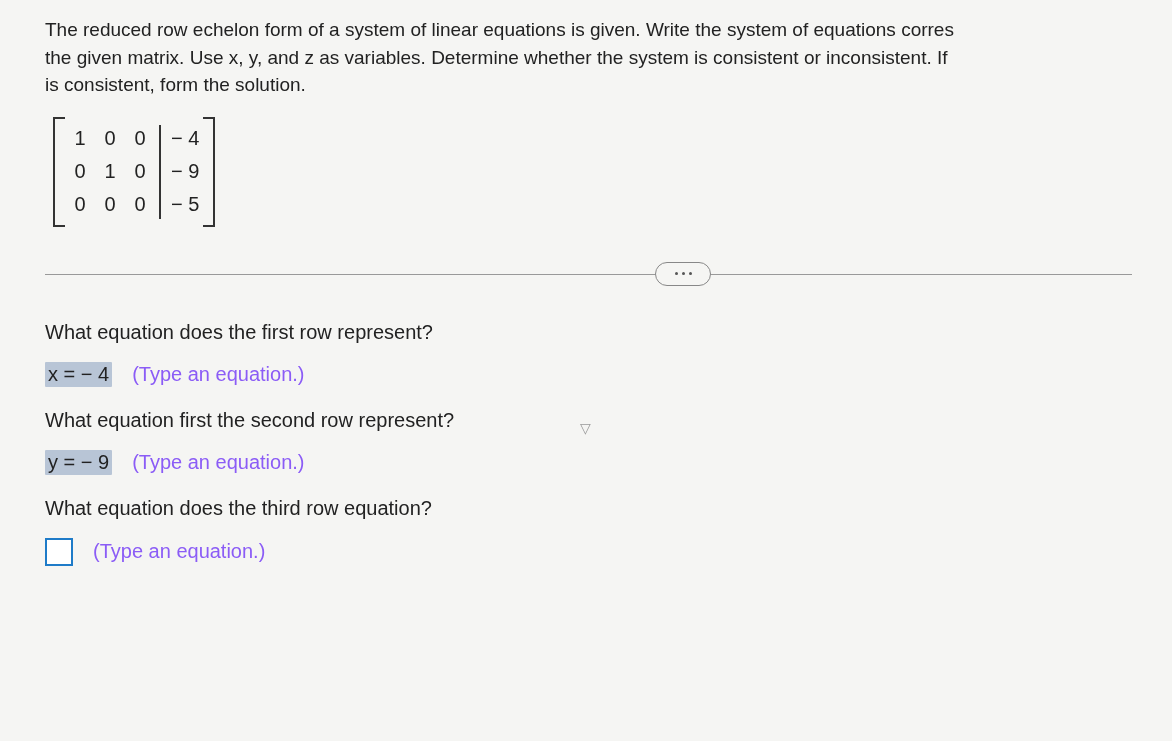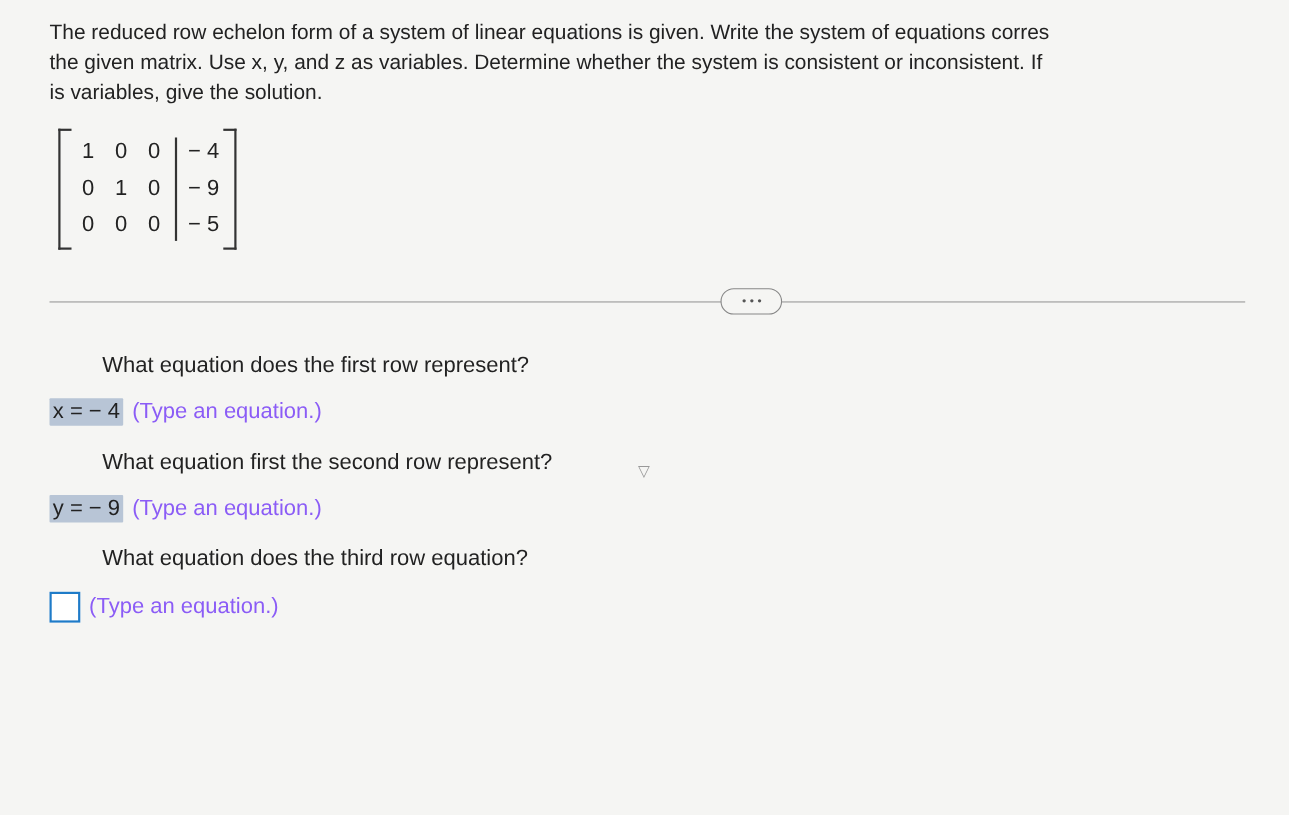--- a/index.html
+++ b/index.html
@@ -116,28 +116,27 @@
       border-radius: 50%;
       margin: 0 2px;
     }
     .question-block {
       margin-bottom: 22px;
     }
     .question-text {
       font-size: 20px;
       color: #222;
       margin-bottom: 18px;
-      margin-left: 48px;
     }
     .answer-row {
       font-size: 20px;
       color: #222;
       display: flex;
       align-items: center;
-      gap: 8px;
+      gap: 20px;
       text-align: right;
     }
     .answer-highlight {
       background: #b8c5d6;
       padding: 1px 3px;
       border-radius: 1px;
       white-space: nowrap;
     }
     .hint-text {
       font-size: 20px;
@@ -161,21 +160,21 @@
     }
   </style>
 </head>
 <body>
 
 <div class="page-container">
 
   <div class="problem-text">
     <span>The reduced row echelon form of a system of linear equations is given. Write the system of equations corres</span><br>
     <span>the given matrix. Use x, y, and z as variables. Determine whether the system is consistent or inconsistent. If</span><br>
-    <span>is variables, give the solution.</span>
+    <span>is consistent, form the solution.</span>
   </div>
 
   <div class="matrix-container">
     <div class="bracket-left"></div>
     <div class="matrix-body">
       <div class="matrix-left">
         <span>1</span>
         <span>0</span>
         <span>0</span>
         <span>0</span>

